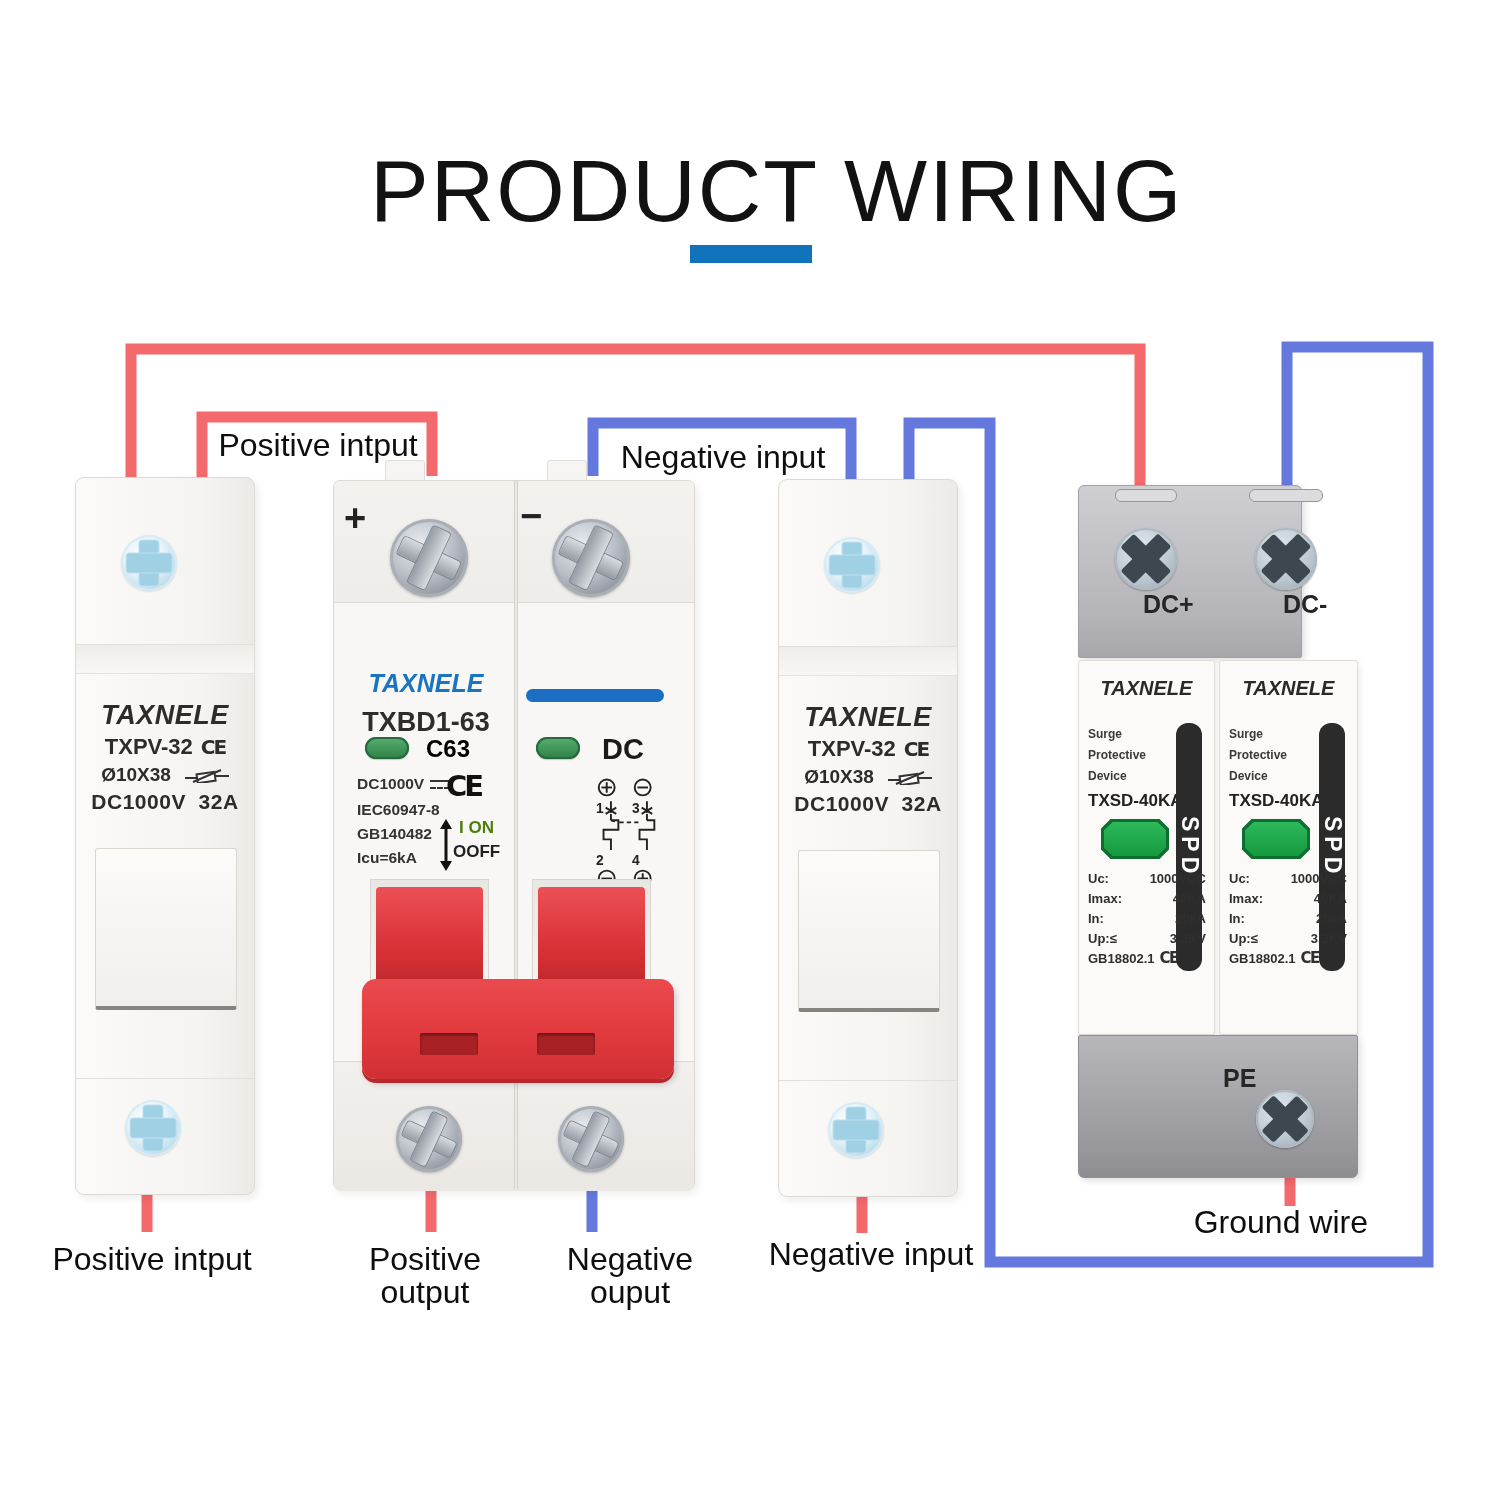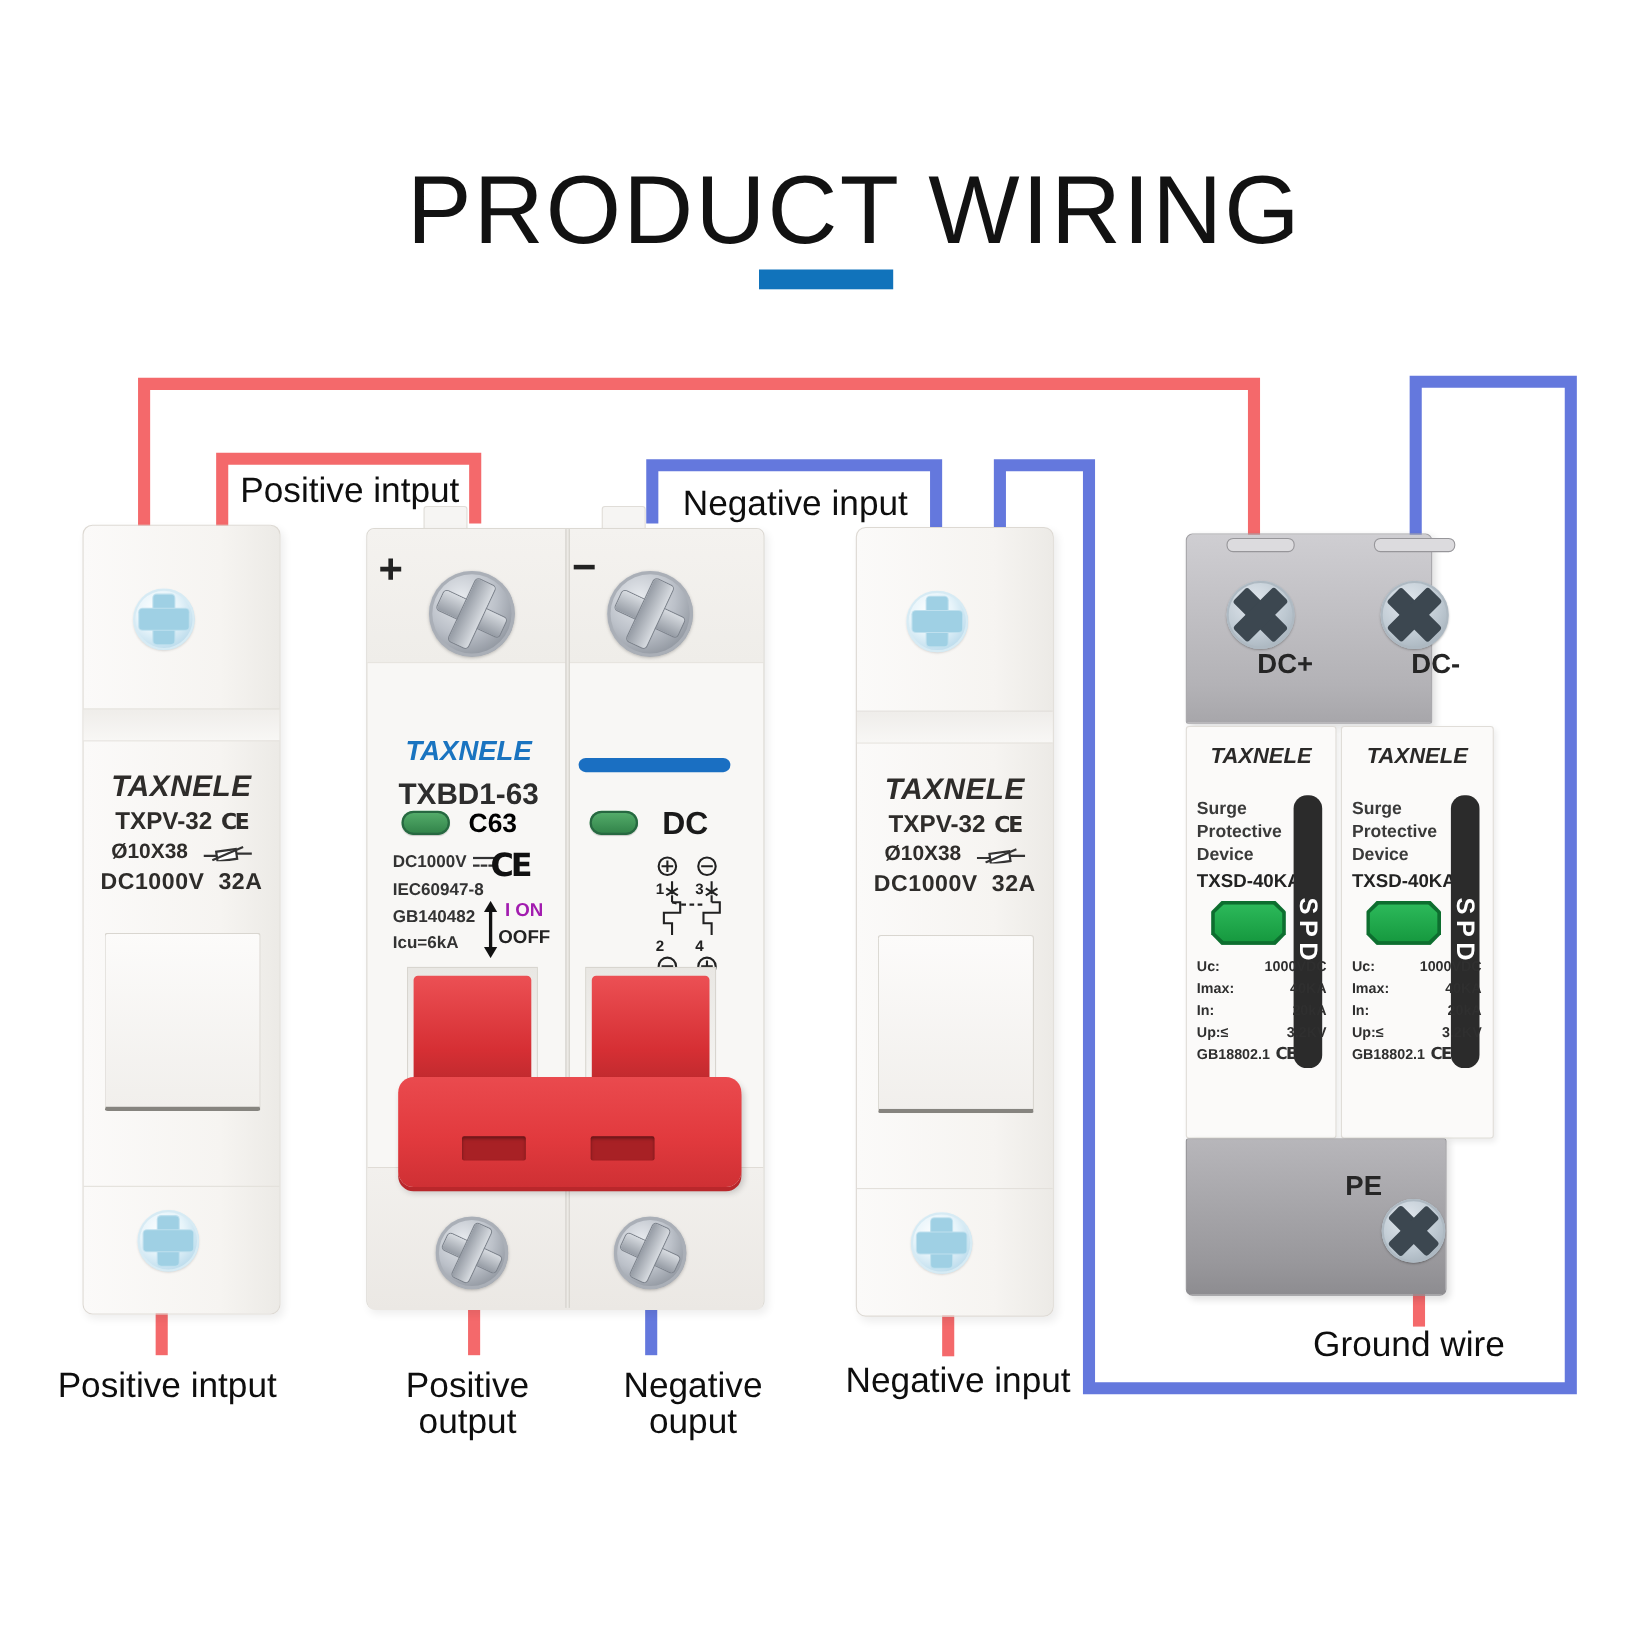--- a/index.html
+++ b/index.html
@@ -58,50 +58,50 @@
   .bk-terminal-bottom { position:absolute; left:0; top:580px; width:100%; height:130px; background:linear-gradient(#f2f0ed,#ebe8e4); border-top:1px solid #ddd9d3; border-radius:0 0 7px 7px; }
   .bk-sign { position:absolute; font-size:38px; font-weight:600; color:#222; }
   .bk-logo { position:absolute; left:14px; top:188px; width:156px; text-align:center; font-size:25px; font-weight:800; font-style:italic; color:#1a74c0; }
   .bk-model { position:absolute; left:14px; top:226px; width:156px; text-align:center; font-size:27px; font-weight:600; color:#2d2d2d; }
   .green-pill { position:absolute; width:44px; height:22px; border-radius:11px;
     background:linear-gradient(#57b06d,#2f8047); box-shadow:inset 0 0 0 2px #276841, 0 1px 1px rgba(0,0,0,.2); }
   .bk-c63 { position:absolute; left:92px; top:254px; font-size:24px; font-weight:600; color:#000000; }
   .bk-small { position:absolute; left:23px; font-size:15.5px; font-weight:600; color:#333; white-space:nowrap; }
   .dc-flat-icon { display:inline-block; width:20px; height:9px; border-top:2.5px solid #333; border-bottom:2.5px dashed #333; margin-left:6px; vertical-align:middle; }
   .bk-ce { position:absolute; left:112px; top:288px; font-size:29px; font-weight:600; letter-spacing:-3px; color:#111; }
-  .bk-on { position:absolute; left:125px; top:337px; font-size:17px; font-weight:600; color:#a21caf; }
+  .bk-on { position:absolute; left:125px; top:337px; font-size:17px; font-weight:600; color:#4d7c0f; }
   .bk-off { position:absolute; left:119px; top:361px; font-size:17px; font-weight:600; color:#222; }
   .bk-stripe { position:absolute; left:192px; top:208px; width:138px; height:13px; border-radius:7px; background:#1a6fc2; }
   .bk-dc { position:absolute; left:268px; top:252px; font-size:29px; font-weight:800; color:#1a1a1a; }
   .lever-well { position:absolute; top:398px; width:119px; height:112px; background:linear-gradient(#e9e7e3,#f6f5f3); border:1px solid #d8d5cf; }
   .lever { position:absolute; top:406px; width:107px; height:96px; background:linear-gradient(#ec5054,#d62f34 70%,#c02a2e); border-radius:4px; }
   .tie-bar { position:absolute; left:28px; top:498px; width:312px; height:100px; background:linear-gradient(#ea4a4e,#e23a3e 55%,#cf3034); border-radius:14px; box-shadow:0 4px 0 #b9272b, 2px 5px 6px rgba(0,0,0,.18); }
   .tie-slot { position:absolute; top:54px; width:58px; height:22px; background:#a82125; border-radius:2px; box-shadow:inset 0 2px 3px rgba(0,0,0,.4); }
 
   
   .spd { left:1078px; top:485px; width:280px; height:723px; }
   .spd-top { position:absolute; left:0; top:0; width:224px; height:173px;
     background:linear-gradient(#cfcED2,#b3b2b6 80%,#a7a6aa); border:1px solid #a2a1a5; border-radius:6px 6px 2px 2px; box-shadow:3px 3px 7px rgba(0,0,0,.12); }
   .spd-slot { position:absolute; top:3px; height:13px; background:#dcdbde; border:1px solid #97969a; border-radius:6px; }
   .spd-term-label { position:absolute; top:104px; font-size:25px; font-weight:700; color:#252525; }
   .spd-module { position:absolute; top:175px; height:375px; background:#fbfaf9; border:1px solid #e0ddd8; border-radius:3px; box-shadow:2px 3px 6px rgba(0,0,0,.08); }
   .spd-logo { position:absolute; left:0; top:16px; width:100%; text-align:center; font-size:20px; font-weight:800; font-style:italic; color:#2a2928; }
-  .spd-line { position:absolute; left:9px; font-size:16px; font-weight:700; color:#3a3a3a; }
+  .spd-line { position:absolute; left:9px; font-size:12px; font-weight:700; color:#3a3a3a; }
   .spd-model { position:absolute; left:9px; top:130px; font-size:17px; font-weight:800; color:#222; }
   .spd-band { position:absolute; left:97px; top:62px; width:26px; height:248px; background:#2b2b2b; border-radius:12px;
     display:flex; align-items:center; justify-content:center; }
   .spd-band span { writing-mode:vertical-rl; text-orientation:mixed; color:#ffffff; font-size:23px; font-weight:800; letter-spacing:5px; }
   .spd-green-outer { position:absolute; left:22px; top:158px; width:68px; height:40px; background:#0d6e2f;
     clip-path:polygon(14% 0,86% 0,100% 24%,100% 76%,86% 100%,14% 100%,0 76%,0 24%); }
   .spd-green-inner { position:absolute; left:3px; top:3px; width:62px; height:34px; background:linear-gradient(#2cb95a,#16993f);
     clip-path:polygon(14% 0,86% 0,100% 24%,100% 76%,86% 100%,14% 100%,0 76%,0 24%); }
   .spd-spec-row { position:absolute; left:9px; width:118px; display:flex; justify-content:space-between; font-size:13px; font-weight:800; color:#2f2f2f; }
   .spd-std { position:absolute; left:9px; top:288px; font-size:13px; font-weight:800; color:#2f2f2f; }
   .spd-std .ce { font-size:15px; letter-spacing:-1.5px; margin-left:5px; font-weight:600; }
-  .spd-bottom { position:absolute; left:0; top:550px; width:237px; height:143px;
+  .spd-bottom { position:absolute; left:0; top:550px; width:280px; height:143px;
     background:linear-gradient(#b7b6ba,#98979b 80%,#8d8c90); border:1px solid #8f8e92; border-radius:2px 2px 6px 6px; box-shadow:3px 3px 7px rgba(0,0,0,.12);text-align:right; }
   .spd-pe { position:absolute; left:144px; top:28px; font-size:25px; font-weight:700; color:#262626; }
 
   .ce { font-family:"DejaVu Sans","Liberation Sans",sans-serif; }
 </style>
 </head>
 <body>
 
 <div class="canvas">
 

